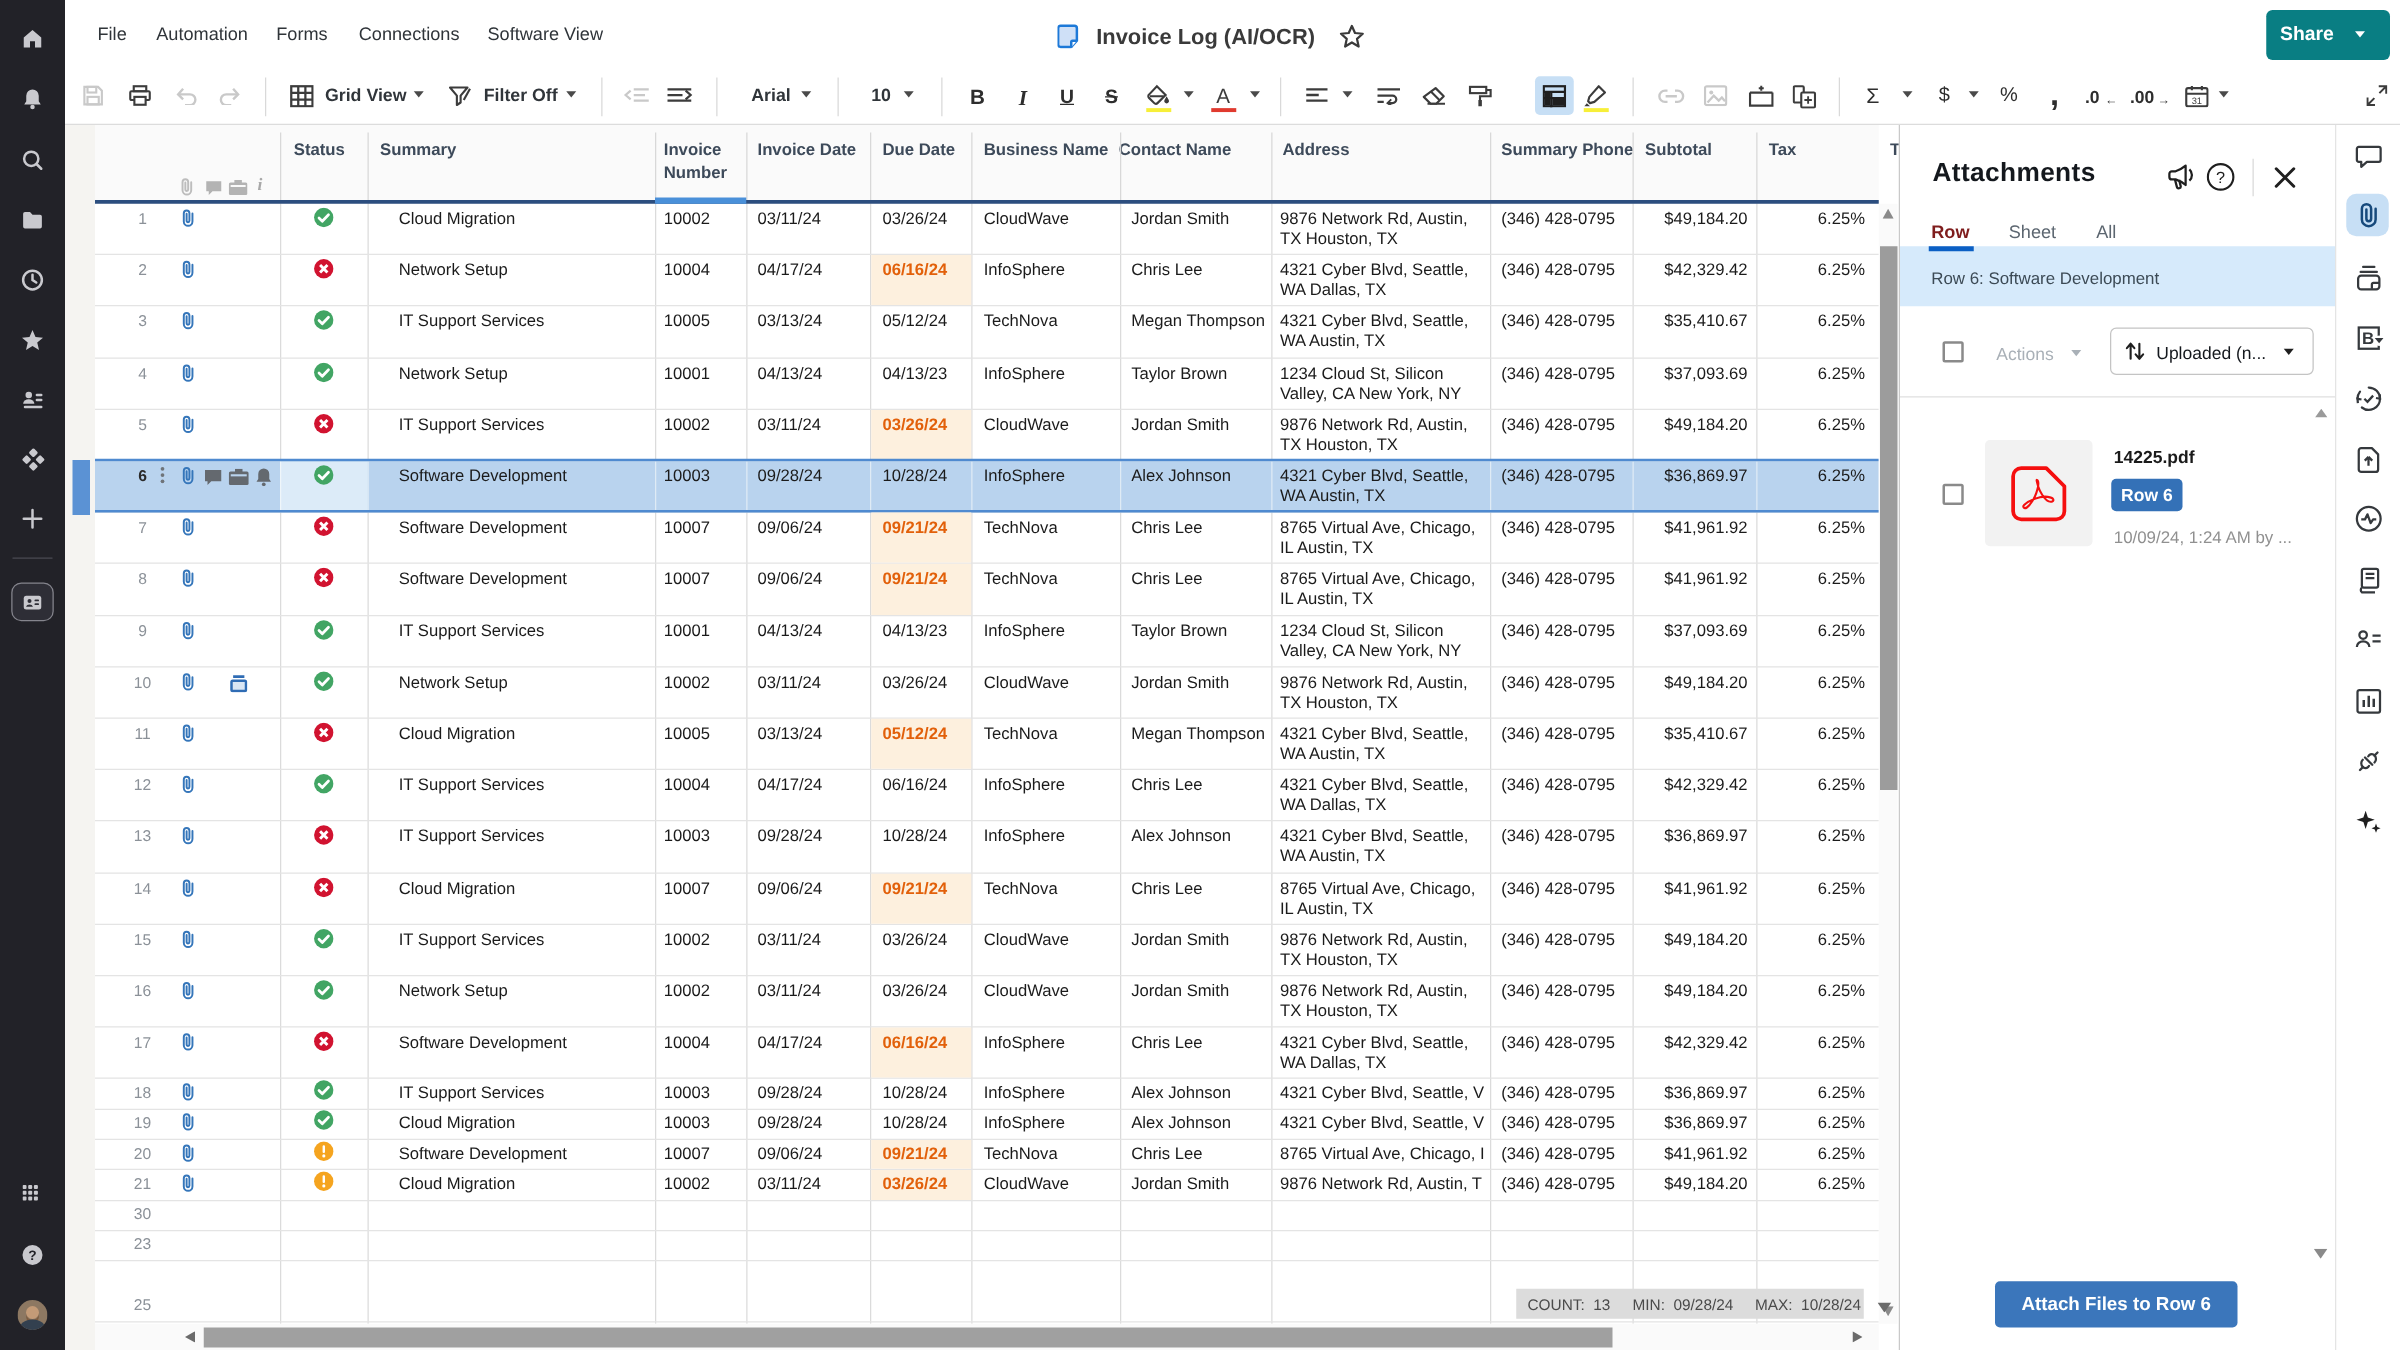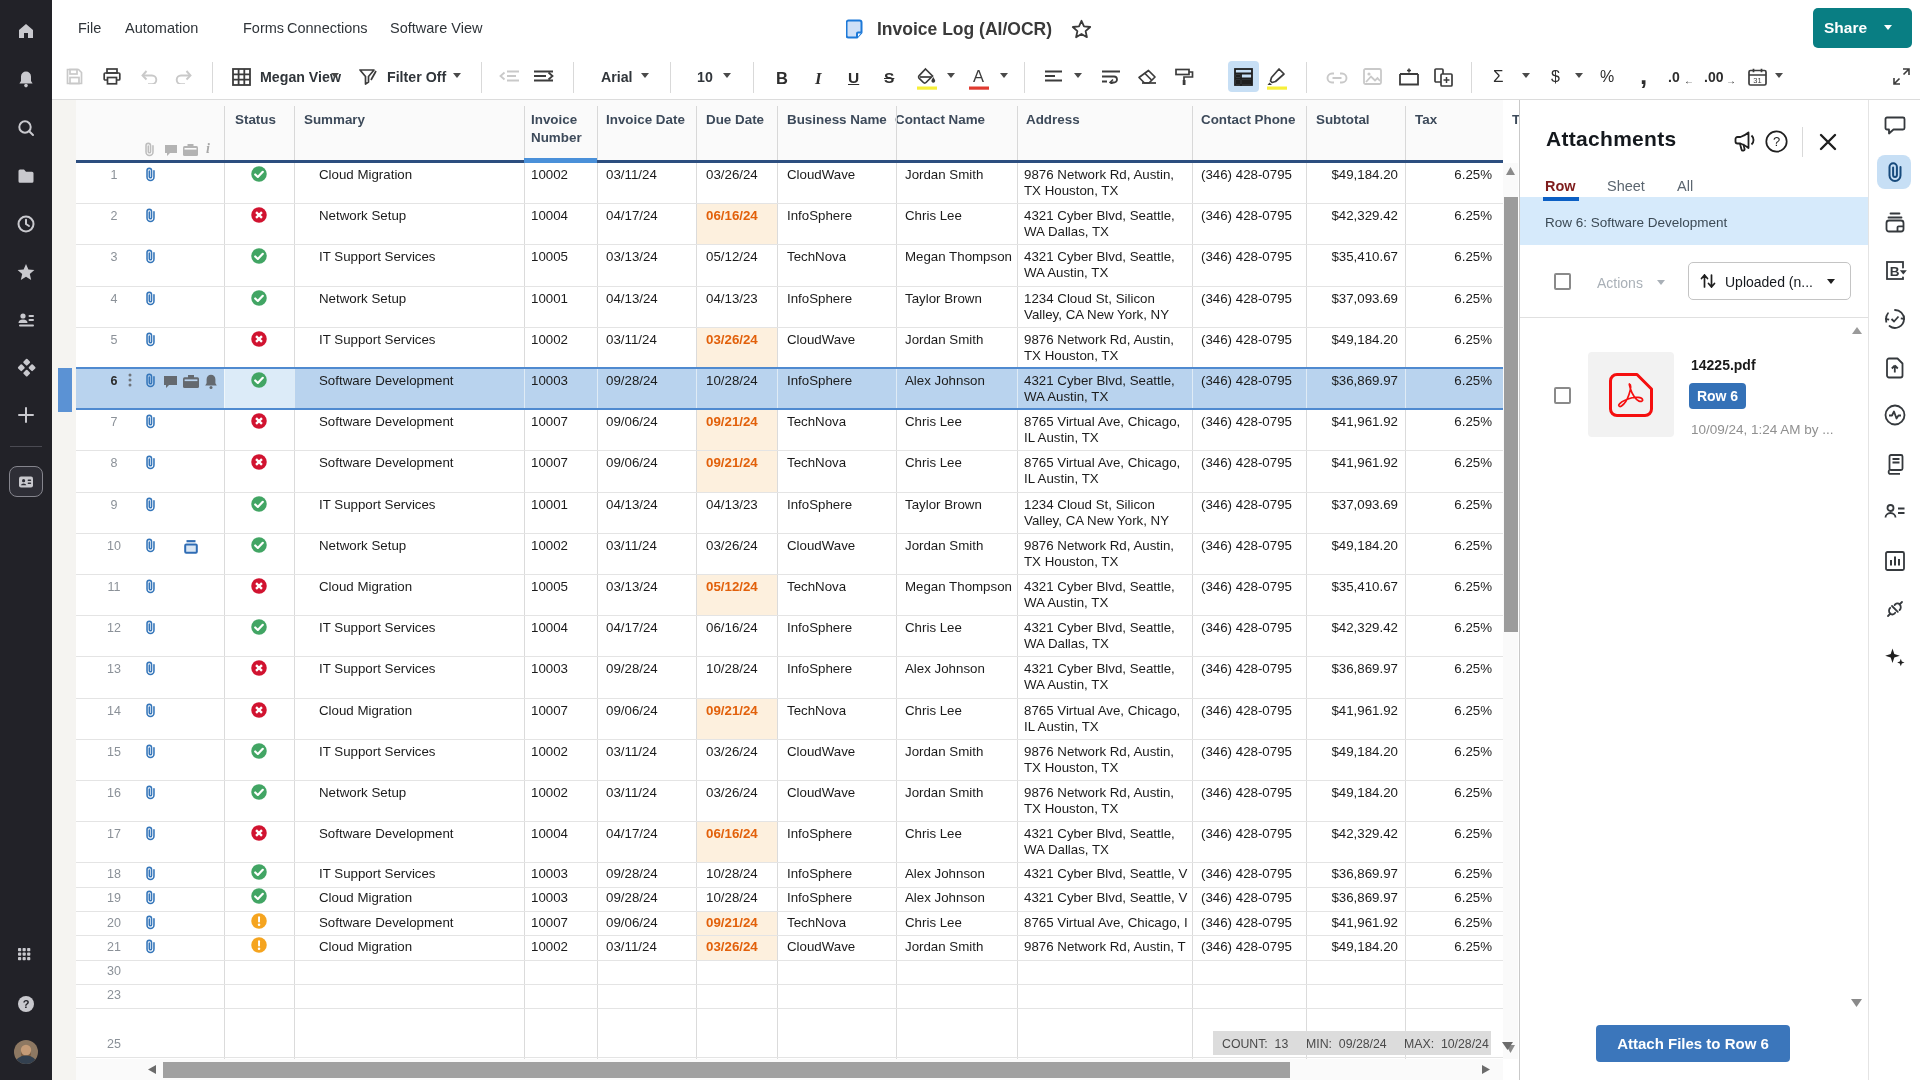--- a/index.html
+++ b/index.html
@@ -107,21 +107,21 @@
         <rect width="24" height="24" fill="#8d7862"></rect>
         <circle cx="12" cy="10" r="5.2" fill="#c49b77"></circle>
         <path d="M7 11 a5 5 0 0 0 10 0 v3 a5 4 0 0 1 -10 0z" fill="#7d5b3e"></path>
         <path d="M1 24 a11 8.5 0 0 1 22 0z" fill="#33404f"></path>
       </g>
     </svg>
   </div>
 <div id="topbar">
     <div class="menu" style="left:26px">File</div>
     <div class="menu" style="left:73px">Automation</div>
-    <div class="menu" style="left:191px">Forms</div>
+    <div class="menu" style="left:169px">Forms</div>
     <div class="menu" style="left:235px">Connections</div>
     <div class="menu" style="left:338px">Software View</div>
     <svg class="abs" style="left:794px;top:19px" width="19" height="20" viewBox="0 0 19 20">
       <path d="M2.5 1.5 h11 a2 2 0 0 1 2 2 v10 l-4.5 5 h-8.5 a2 2 0 0 1 -2-2 v-13 a2 2 0 0 1 2-2z" fill="#cfe0f7" stroke="#1d79d8" stroke-width="2" stroke-linejoin="round"></path>
       <path d="M15.5 13.5 h-3.5 a1 1 0 0 0 -1 1 v4.5" fill="#fff" stroke="#1d79d8" stroke-width="2"></path>
     </svg>
     <div class="abs" style="left:825px;top:19px;font-size:17.5px;font-weight:bold;color:#3a3a3a;letter-spacing:0px">Invoice Log (AI/OCR)</div>
     <svg class="abs" style="left:1019px;top:19px" width="21" height="20" viewBox="0 0 21 20">
       <path d="M10.5 1.8 13 7.4 19.2 8 14.6 12.1 15.9 18.2 10.5 15 5.1 18.2 6.4 12.1 1.8 8 8 7.4 z" fill="none" stroke="#3a3a3a" stroke-width="1.8" stroke-linejoin="round"></path>
     </svg>
@@ -146,21 +146,21 @@
     </svg></div>
 <div class="ticon" style="left:175px;top:70px"><svg width="19" height="14" viewBox="0 0 19 14">
       <path d="M15 5.5 H6 a4.3 4.3 0 0 0 0 8.6 H10" fill="none" stroke="#c9c9c9" stroke-width="1.9"></path>
       <path d="M11.5 1 15.5 5.5 11.5 9.5" fill="none" stroke="#c9c9c9" stroke-width="1.9"></path>
     </svg></div>
 <div class="tdiv" style="left:212px"></div>
 <div class="ticon" style="left:232px;top:68px"><svg width="19" height="18" viewBox="0 0 19 18">
       <rect x="1" y="1" width="17" height="16" fill="none" stroke="#3c3c3c" stroke-width="1.8"></rect>
       <path d="M1 6.3 H18 M1 11.6 H18 M6.6 1 V17 M12.3 1 V17" stroke="#3c3c3c" stroke-width="1.8"></path>
     </svg></div>
-<div class="tbtxt" style="left:260px;top:69px;color:#30353a;font-size:14.2px;font-weight:bold">Megan View</div>
+<div class="tbtxt" style="left:260px;top:69px;color:#30353a;font-size:14.2px;font-weight:bold">Grid View</div>
 <div class="caret" style="left:331px;top:73px;border-top-color:#4a4a4a"></div>
 <div class="ticon" style="left:358px;top:68px"><svg width="20" height="18" viewBox="0 0 20 18">
       <path d="M2 2 H16 L10.5 8.5 V14 L7.5 16 V8.5 Z" fill="none" stroke="#3c3c3c" stroke-width="1.7" stroke-linejoin="round"></path>
       <path d="M13 12 18 3" stroke="#3c3c3c" stroke-width="1.7"></path>
     </svg></div>
 <div class="tbtxt" style="left:387px;top:69px;color:#30353a;font-size:14.2px;font-weight:bold">Filter Off</div>
 <div class="caret" style="left:453px;top:73px;border-top-color:#4a4a4a"></div>
 <div class="tdiv" style="left:481px"></div>
 <div class="ticon" style="left:499px;top:70px"><svg width="21" height="14" viewBox="0 0 21 14">
       <path d="M8 1.5 H20 M8 6 H17 M8 10.5 H20" stroke="#c9c9c9" stroke-width="1.8"></path>
@@ -265,21 +265,21 @@
     </svg></div>
 <div id="gridhead">
     <div class="hlabel" style="left:180px">Status</div>
     <div class="hlabel" style="left:249px">Summary</div>
     <div class="hlabel" style="left:476px">Invoice<br>Number</div>
     <div class="hlabel" style="left:551px">Invoice Date</div>
     <div class="hlabel" style="left:651px">Due Date</div>
     <div class="hlabel" style="left:732px">Business Name</div>
     <div class="hlabel" style="left:840px">Contact Name</div>
     <div class="hlabel" style="left:971px">Address</div>
-    <div class="hlabel" style="left:1146px">Contact Phone</div>
+    <div class="hlabel" style="left:1146px">Summary Phone</div>
     <div class="hlabel" style="left:1261px">Subtotal</div>
     <div class="hlabel" style="left:1360px">Tax</div>
     <div class="hlabel" style="left:1457px">T</div>
     <div class="hdiv" style="left:169px"></div>
     <div class="hdiv" style="left:239px"></div>
     <div class="hdiv" style="left:469px"></div>
     <div class="hdiv" style="left:542px"></div>
     <div class="hdiv" style="left:641px"></div>
     <div class="hdiv" style="left:722px"></div>
     <div class="hdiv" style="left:841px"></div>

